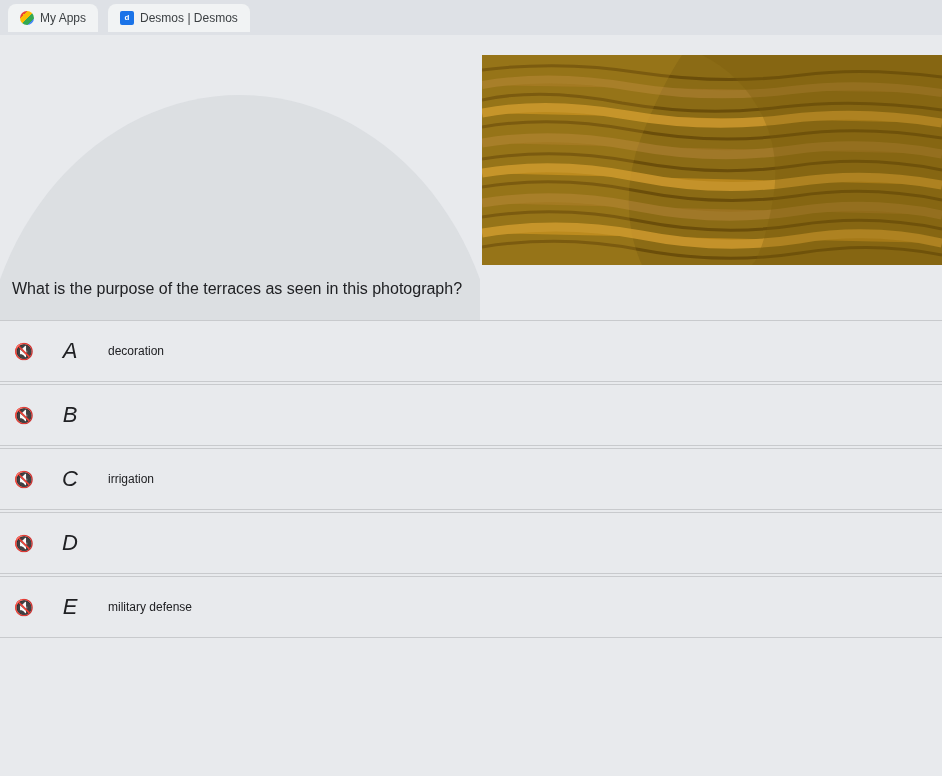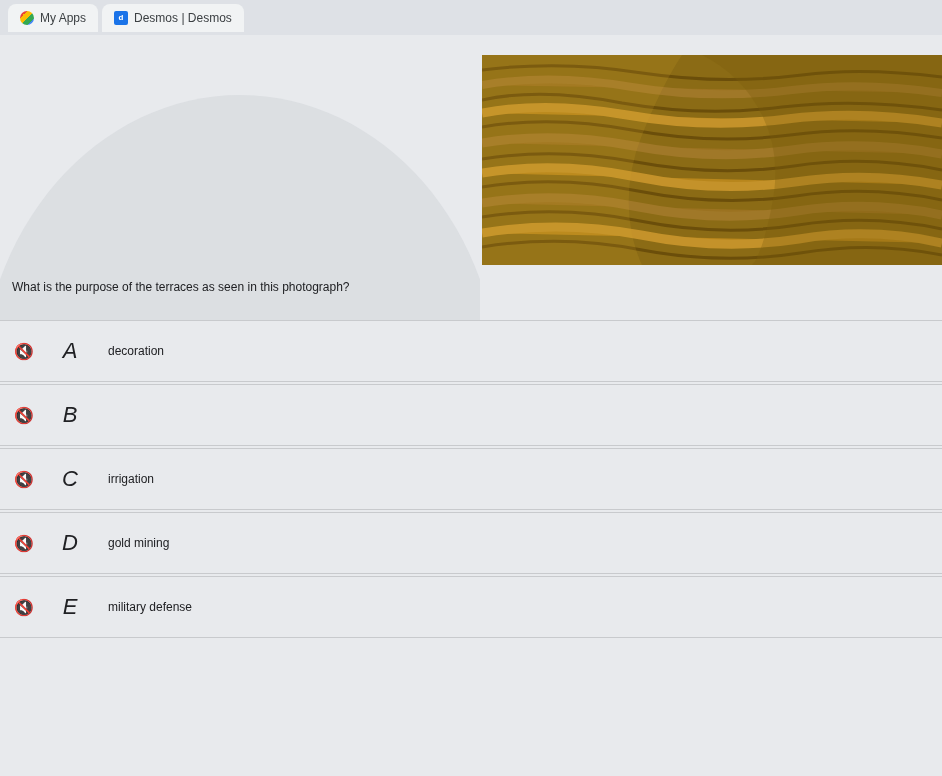--- a/index.html
+++ b/index.html
@@ -16,21 +16,21 @@
       overflow: hidden;
     }
 
     
     .tab-bar {
       display: flex;
       align-items: center;
       background-color: #dee1e6;
       height: 35px;
       padding: 0 8px;
-      gap: 4px;
+      gap: 10px;
     }
 
     .tab {
       display: flex;
       align-items: center;
       gap: 6px;
       background-color: #f1f3f4;
       border-radius: 8px 8px 0 0;
       padding: 4px 12px;
       height: 28px;
@@ -87,21 +87,21 @@
       left: 0;
       width: 480px;
       height: 300px;
     }
 
     
     .question-text {
       position: absolute;
       top: 245px;
       left: 12px;
-      font-size: 12px;
+      font-size: 16px;
       color: #202124;
       font-weight: 400;
     }
 
     
     .choices-container {
       position: absolute;
       top: 285px;
       left: 0;
       right: 0;
@@ -227,21 +227,20 @@
       </div>
       <div class="choice-letter">C</div>
       <div class="choice-text">irrigation</div>
     </div>
 
     <div class="choice-row">
       <div class="speaker-btn">
         <span class="speaker-icon">🔇</span>
       </div>
       <div class="choice-letter">D</div>
-      <div class="choice-text">gold mining</div>
     </div>
 
     <div class="choice-row">
       <div class="speaker-btn">
         <span class="speaker-icon">🔇</span>
       </div>
       <div class="choice-letter">E</div>
       <div class="choice-text">military defense</div>
     </div>
 

